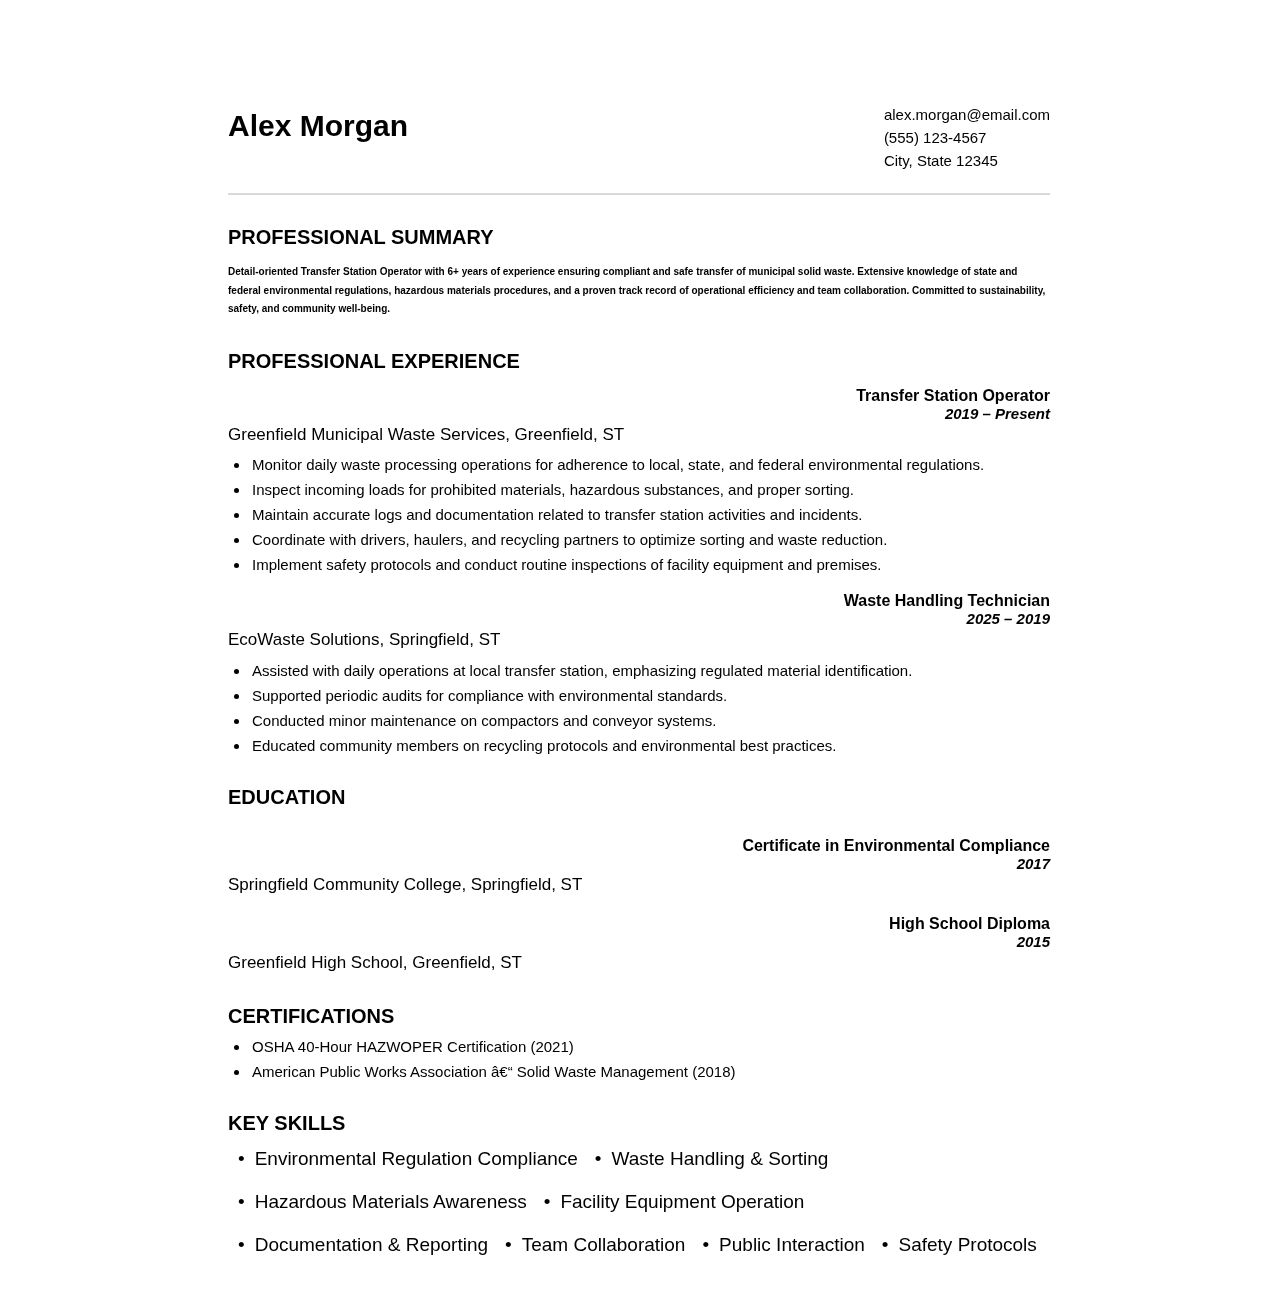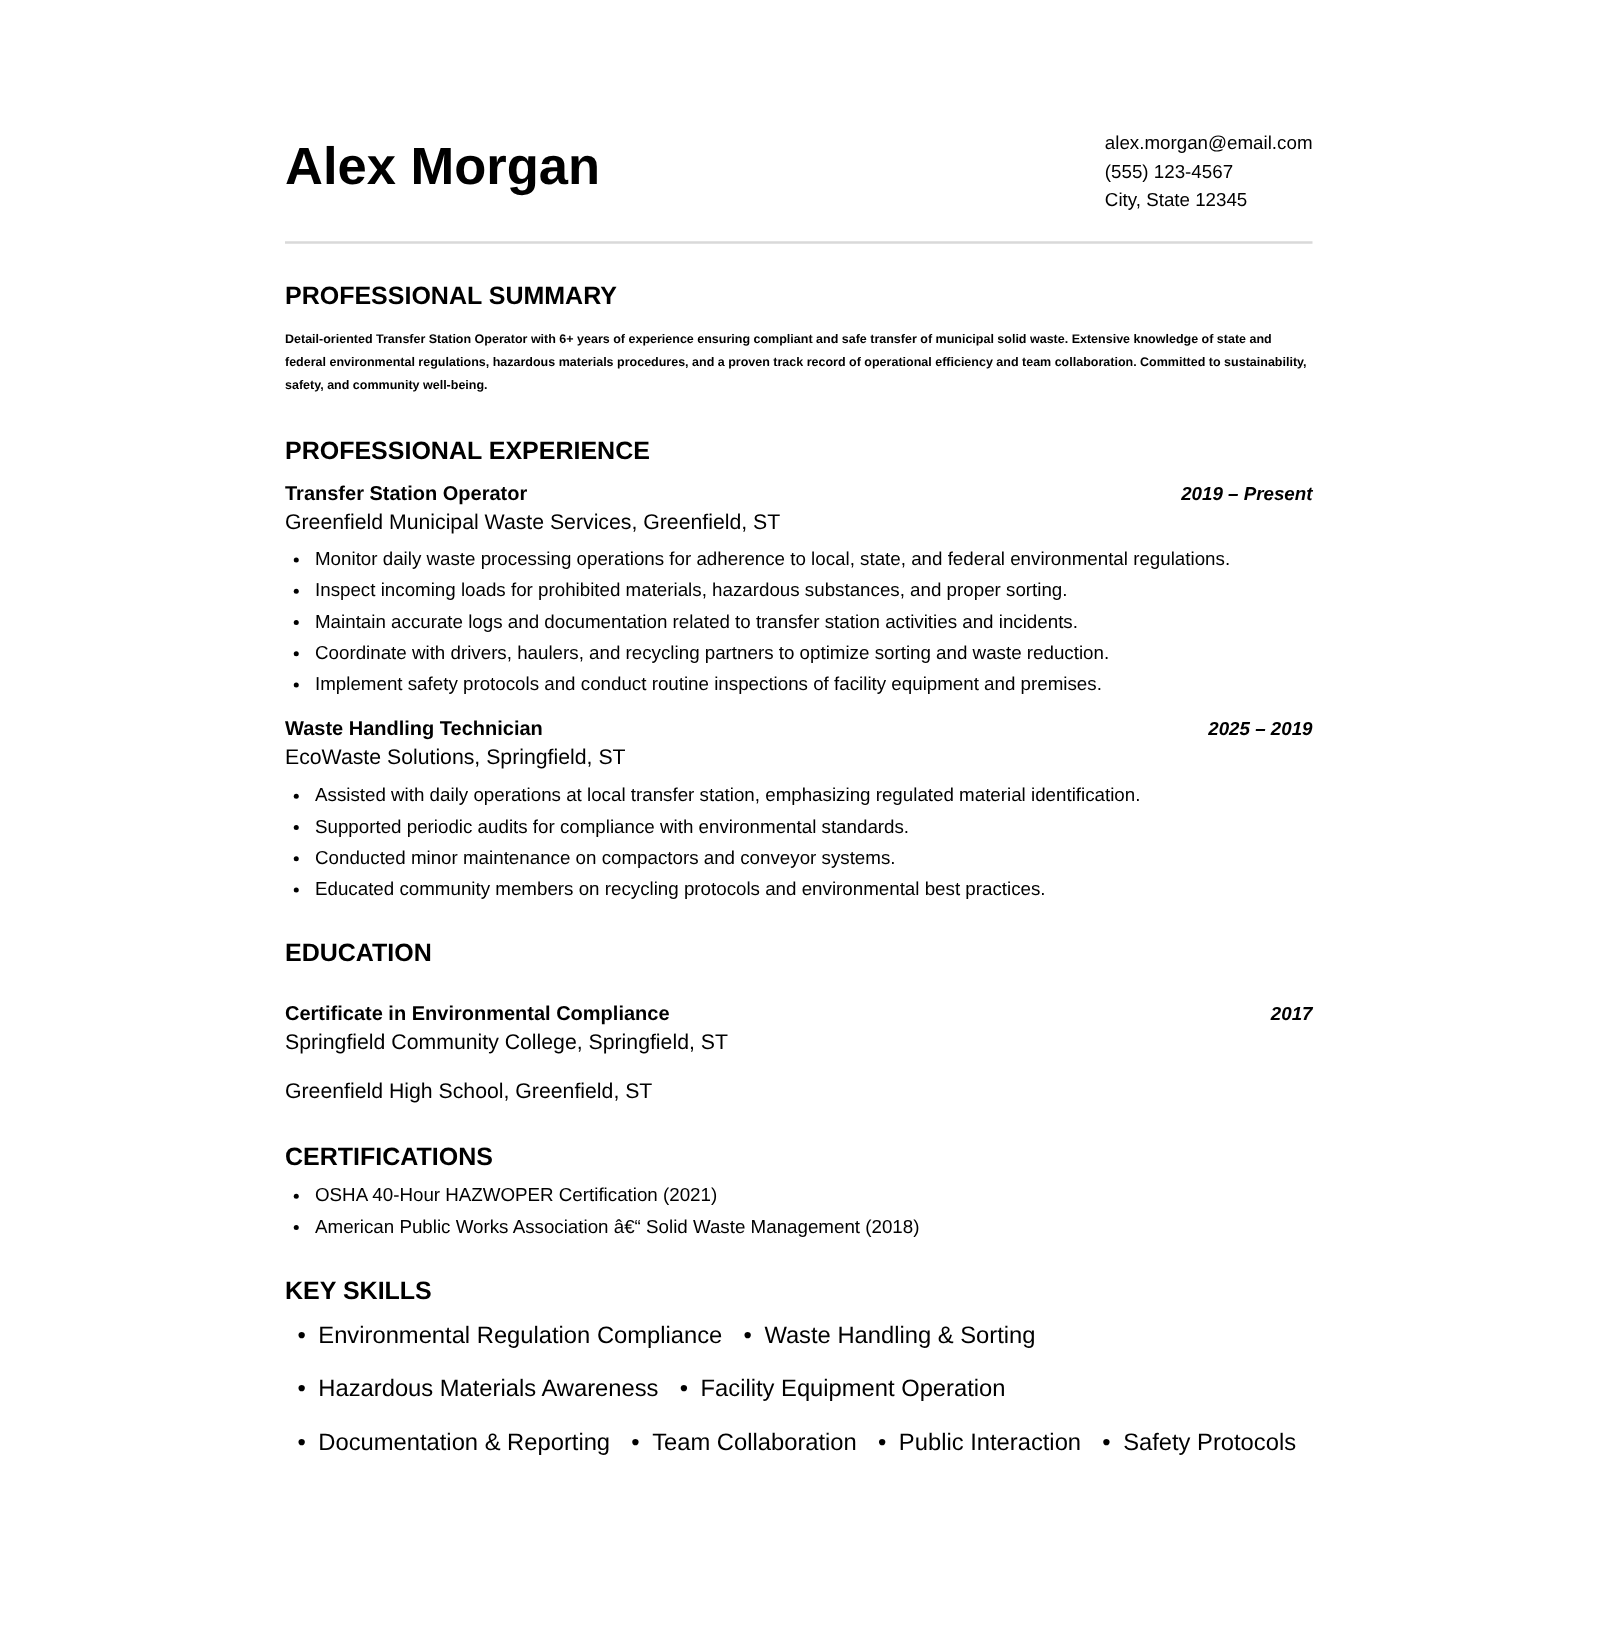--- a/index.html
+++ b/index.html
@@ -17,21 +17,21 @@
     width: 822px;
     margin: 0 auto;
     padding-top: 100px;
   }
   .header {
     display: flex;
     justify-content: space-between;
     align-items: flex-start;
   }
   .name {
-    font-size: 42px;
+    font-size: 30px;
     font-weight: 700;
     line-height: 1.3;
     margin: 6px 0 0 0;
   }
   .contact {
     font-size: 15px;
     line-height: 23px;
     padding-top: 3px;
   }
   .divider {
@@ -49,21 +49,22 @@
     font-size: 10px;
     line-height: 18.5px;
     margin: 15px 0 0 0;
     font-weight: bold;
   }
   .job { margin-top: 14px; }
   .job + .job { margin-top: 17px; }
   .row-head {
     display: flex;
     justify-content: space-between;
-    align-items: center;
+    align-items: flex-end;
+    flex-direction: column;
   }
   .job-title, .degree {
     font-size: 16px;
     font-weight: 700;
     line-height: 1.2;
   }
   .dates, .year {
     font-size: 15px;
     font-weight: 700;
     font-style: italic;
@@ -164,20 +165,24 @@
 
     <div class="edu-item">
       <div class="row-head">
         <span class="degree">Certificate in Environmental Compliance</span>
         <span class="year">2017</span>
       </div>
       <div class="school">Springfield Community College, Springfield, ST</div>
     </div>
 
     <div class="edu-item">
+      <div class="row-head">
+        <span class="degree">High School Diploma</span>
+        <span class="year">2015</span>
+      </div>
       <div class="school">Greenfield High School, Greenfield, ST</div>
     </div>
   </div>
 
   <div class="section">
     <h2 class="section-title">CERTIFICATIONS</h2>
     <ul class="bullets">
       <li>OSHA 40-Hour HAZWOPER Certification (2021)</li>
       <li>American Public Works Association â€“ Solid Waste Management (2018)</li>
     </ul>

